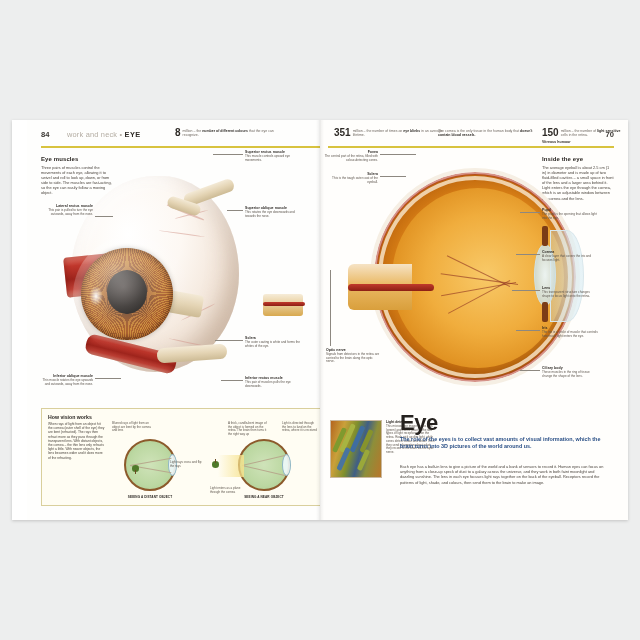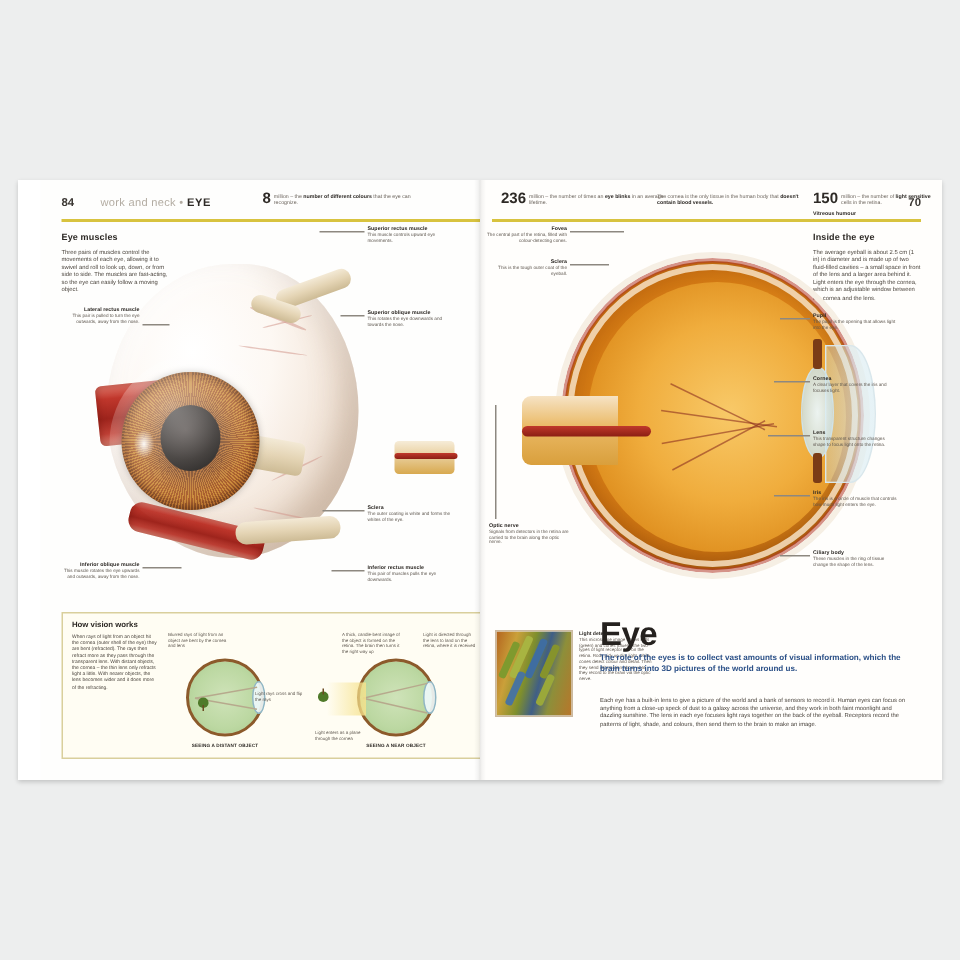--- a/index.html
+++ b/index.html
@@ -577,21 +577,21 @@
         <div class="mini-note" style="left:240px; top:13px; width:36px;">Light is directed through the lens to land on the retina, where it is received</div>
         <div class="mini-note" style="left:168px; top:78px; width:40px;">Light enters as a plane through the cornea</div>
       </div>
     </div>
 
     <div id="page-right">
 
       <div class="folio" style="right:14px;">70</div>
 
       <div class="stat" style="left:14px;">
-        <span class="num">236</span>
+        <span class="num">351</span>
         <span class="txt"><span> million – the number of times an </span><b>eye blinks</b><span> in an average lifetime.</span></span>
       </div>
 
       <div class="stat" style="left:118px;">
         <span class="txt" style="max-width:104px;"><span>The cornea is the only tissue in the human body that </span><b>doesn't contain blood vessels.</b></span>
       </div>
 
       <div class="stat" style="left:222px;">
         <span class="num">150</span>
         <span class="txt" style="max-width:62px;"><span> million – the number of </span><b>light sensitive</b><span> cells in the retina.</span></span>

